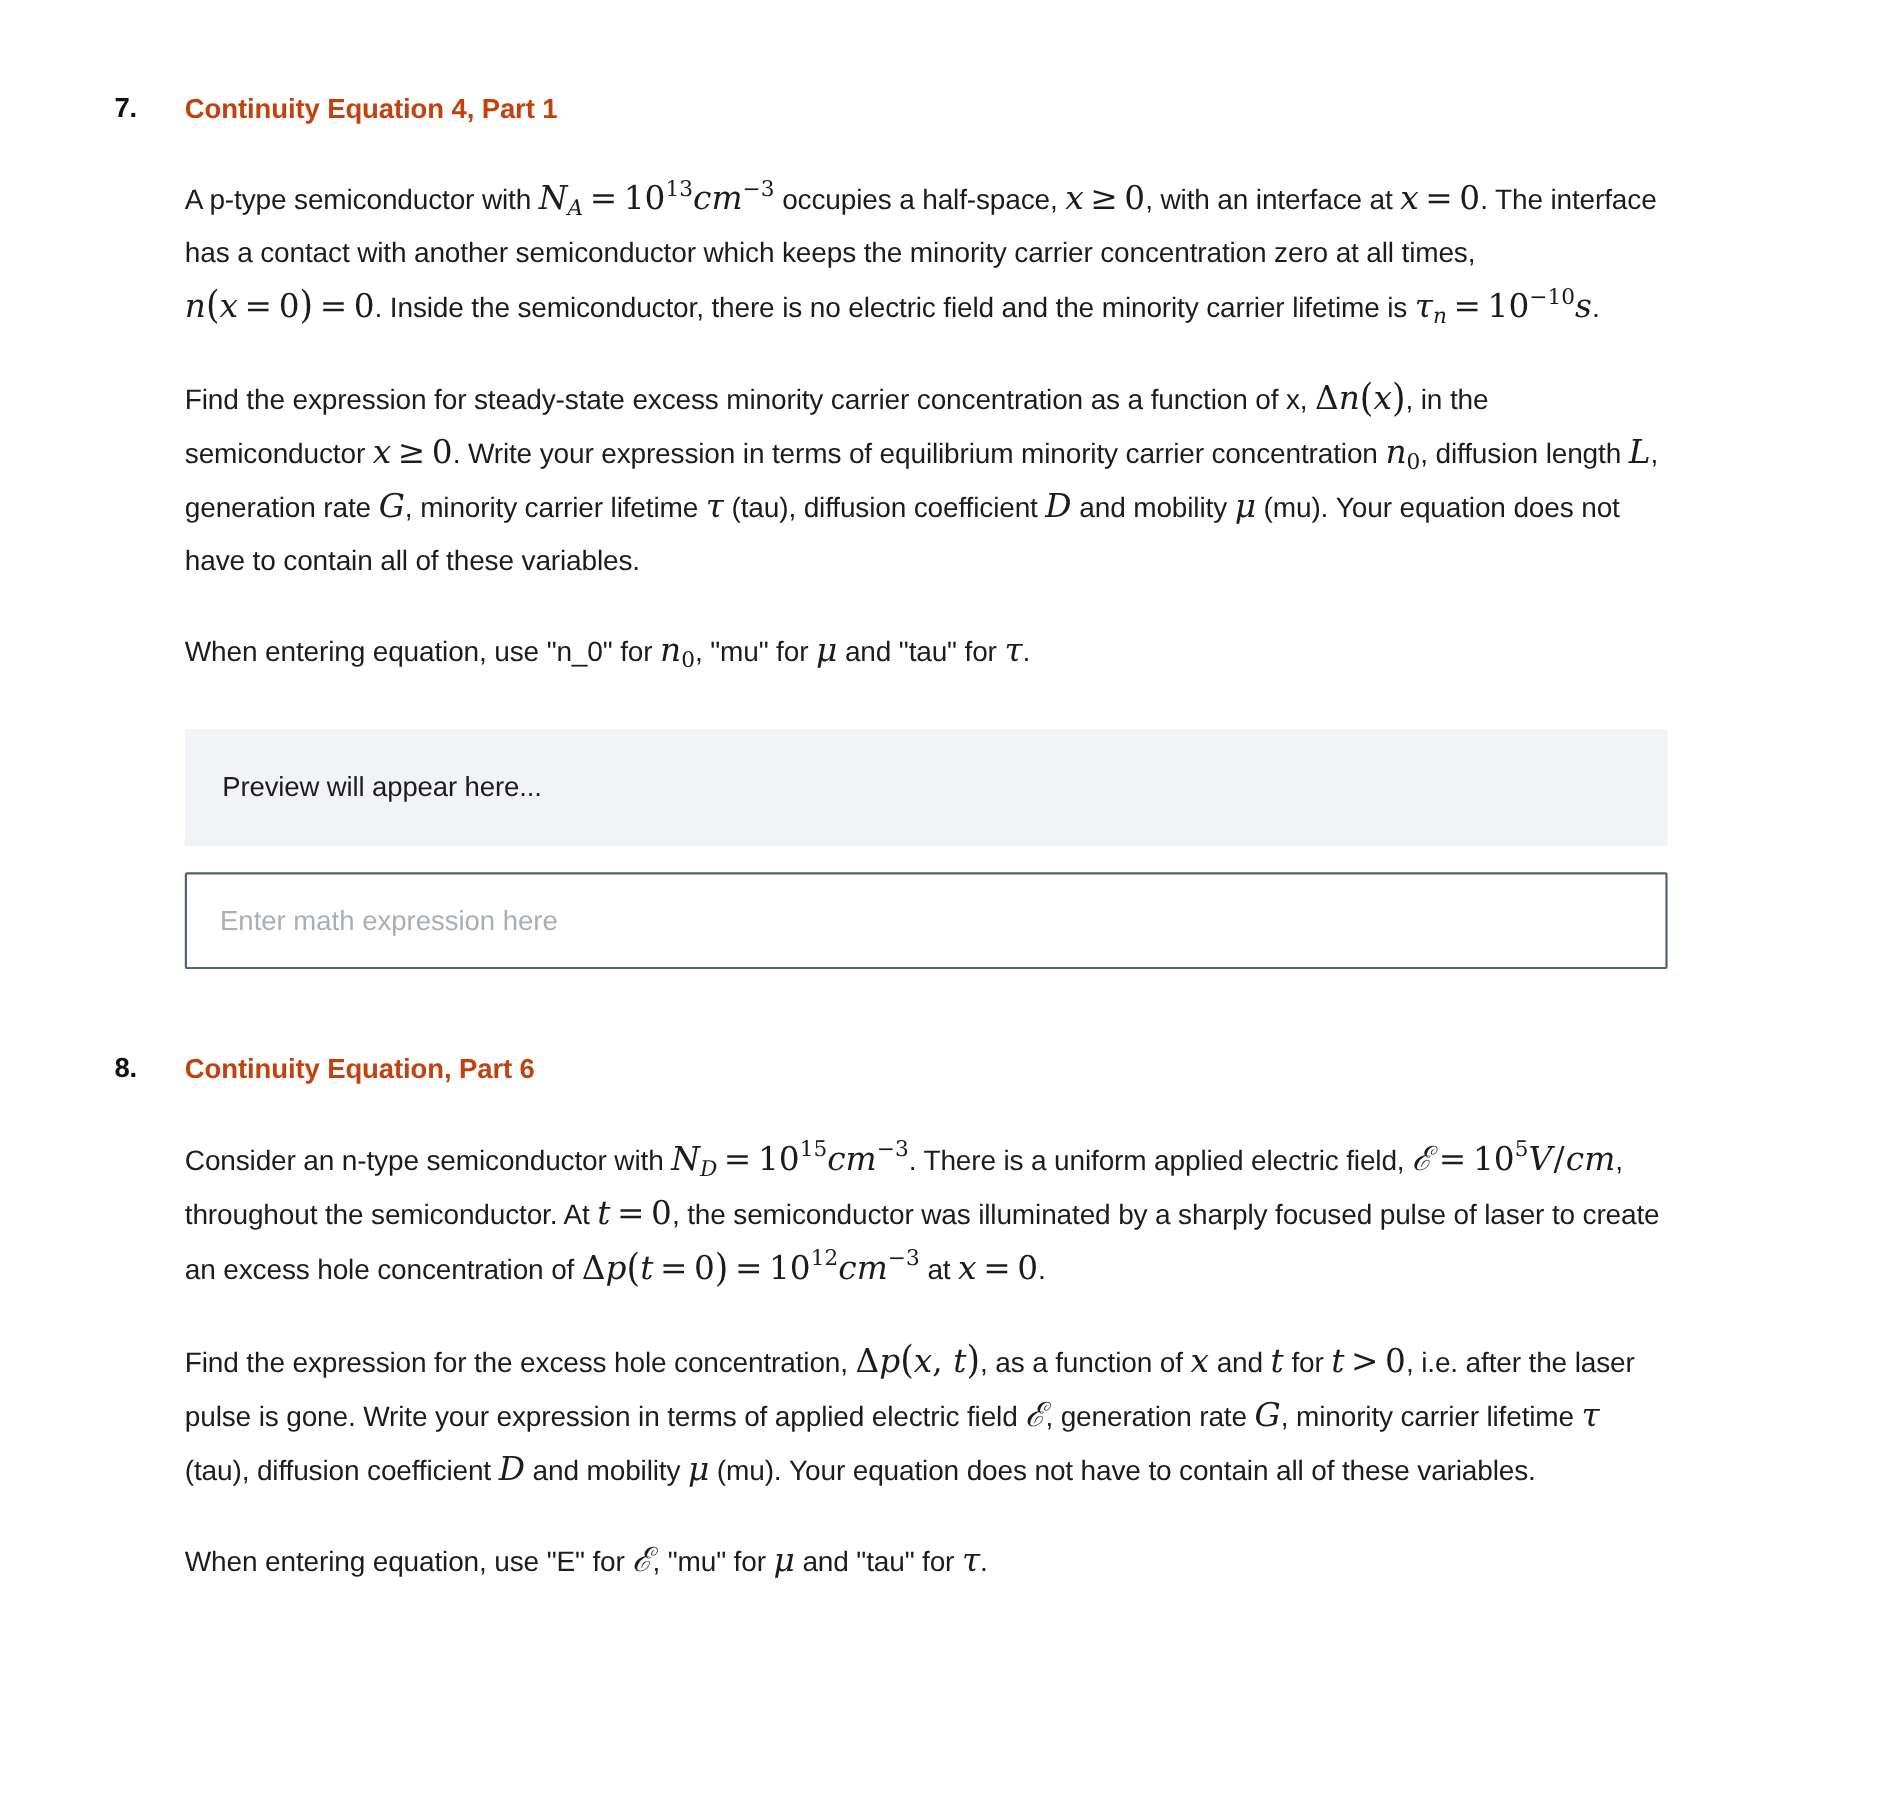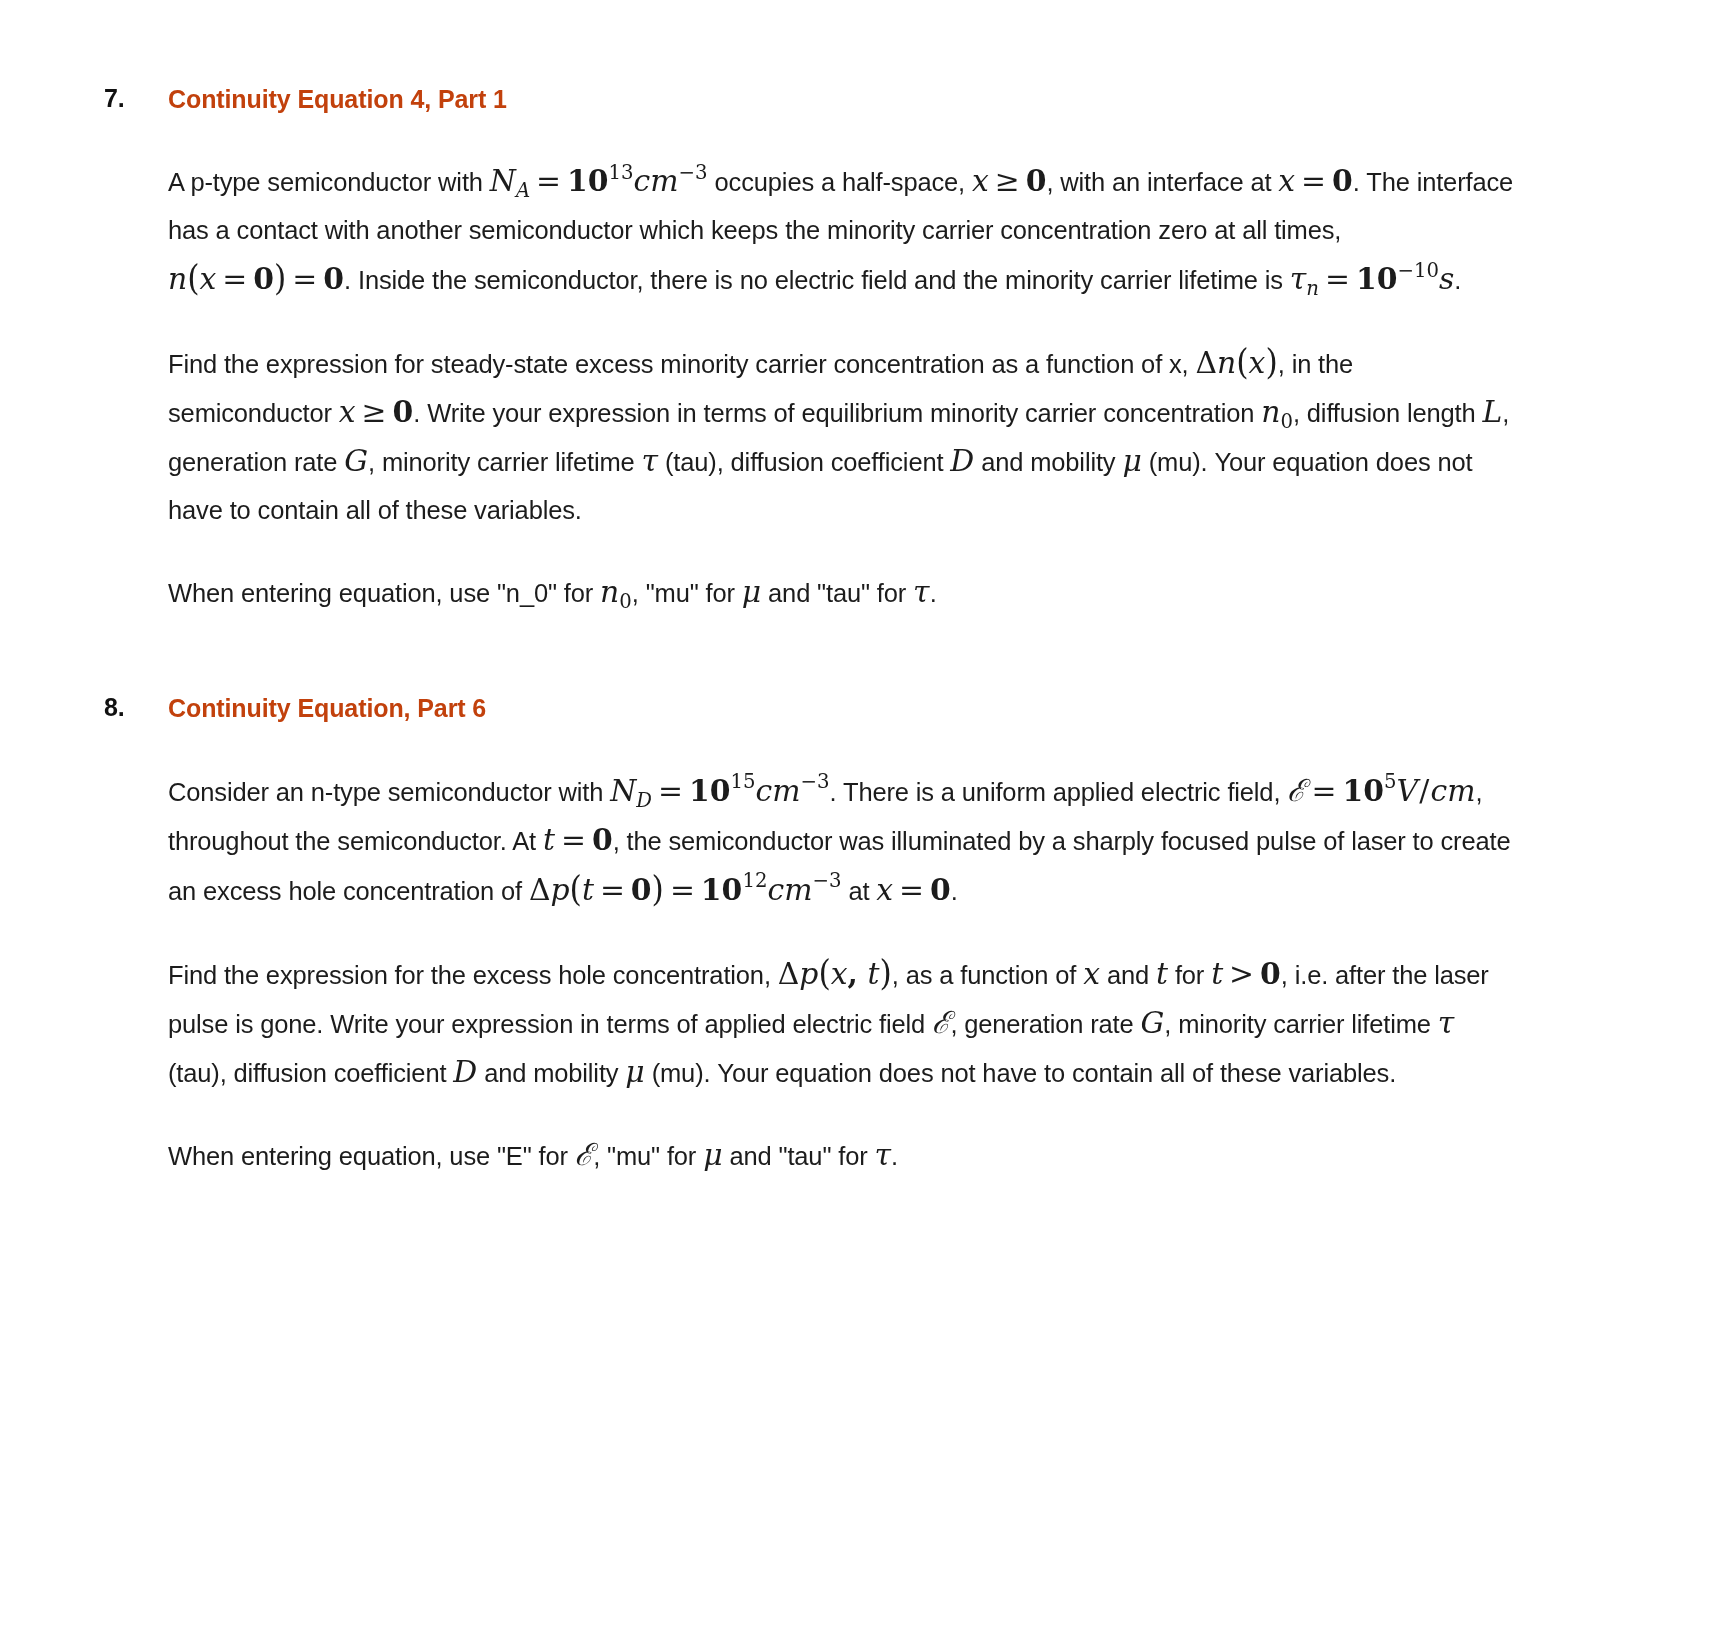--- a/index.html
+++ b/index.html
@@ -82,21 +82,21 @@
     line-height: 0;
     margin-top: 32px;
   }
   .m sub {
     font-size: 0.66em;
     font-style: italic;
     vertical-align: -0.28em;
     line-height: 0;
   }
   .m sub.n { font-style: normal; }
-  .m .num { font-style: normal; font-weight: bold; }
+  .m .num { font-style: normal; }
   .m .paren {
     font-style: normal;
     font-size: 1.06em;
     display: inline-block;
     transform: scaleY(1.12);
   }
   .m .greek {
     font-family: "DejaVu Serif", "Liberation Serif", serif;
     font-style: italic;
   }
@@ -161,20 +161,26 @@
     </p>
 
     <p class="para">
       <span>Find the expression for steady-state excess minority carrier concentration as a function of x, </span><span class="m"><span class="delta">Δ</span><span>n</span><span class="paren">(</span><span>x</span><span class="paren">)</span></span><span>, in the semiconductor </span><span class="m"><span>x</span><span class="op">≥</span><span class="num">0</span></span><span>. Write your expression in terms of equilibrium minority carrier concentration </span><span class="m"><span>n</span><sub class="n">0</sub></span><span>, diffusion length </span><span class="m"><span>L</span></span><span>, generation rate </span><span class="m"><span>G</span></span><span>, minority carrier lifetime </span><span class="m"><span class="greek">τ</span></span><span> (tau), diffusion coefficient </span><span class="m"><span>D</span></span><span> and mobility </span><span class="m"><span class="greek">μ</span></span><span> (mu). Your equation does not have to contain all of these variables.</span>
     </p>
 
     <p class="para tight">
       <span>When entering equation, use "n_0" for </span><span class="m"><span>n</span><sub class="n">0</sub></span><span>, "mu" for </span><span class="m"><span class="greek">μ</span></span><span> and "tau" for </span><span class="m"><span class="greek">τ</span></span><span>.</span>
     </p>
 
+    <div class="answer-area">
+      <div class="preview-box">
+        <span class="preview-text">Preview will appear here...</span>
+      </div>
+      <input class="math-input" type="text" placeholder="Enter math expression here" style="">
+    </div>
   </section>
 
   <section class="problem" id="problem-8">
     <div class="prob-number">8.</div>
     <h2 class="prob-title">Continuity Equation, Part 6</h2>
 
     <p class="para">
       <span>Consider an n-type semiconductor with </span><span class="m"><span>N</span><sub>D</sub><span class="op">=</span><span class="num">10</span><sup>15</sup><span>cm</span><sup>−3</sup></span><span>. There is a uniform applied electric field, </span><span class="m"><span class="cal">ℰ</span><span class="op">=</span><span class="num">10</span><sup>5</sup><span>V</span><span class="slash">/</span><span>cm</span></span><span>, throughout the semiconductor. At </span><span class="m"><span>t</span><span class="op">=</span><span class="num">0</span></span><span>, the semiconductor was illuminated by a sharply focused pulse of laser to create an excess hole concentration of </span><span class="m"><span class="delta">Δ</span><span>p</span><span class="paren">(</span><span>t</span><span class="op">=</span><span class="num">0</span><span class="paren">)</span><span class="op">=</span><span class="num">10</span><sup>12</sup><span>cm</span><span class="op" style="padding:0"></span><sup>−3</sup></span><span> at </span><span class="m"><span>x</span><span class="op">=</span><span class="num">0</span></span><span>.</span>
     </p>
 

